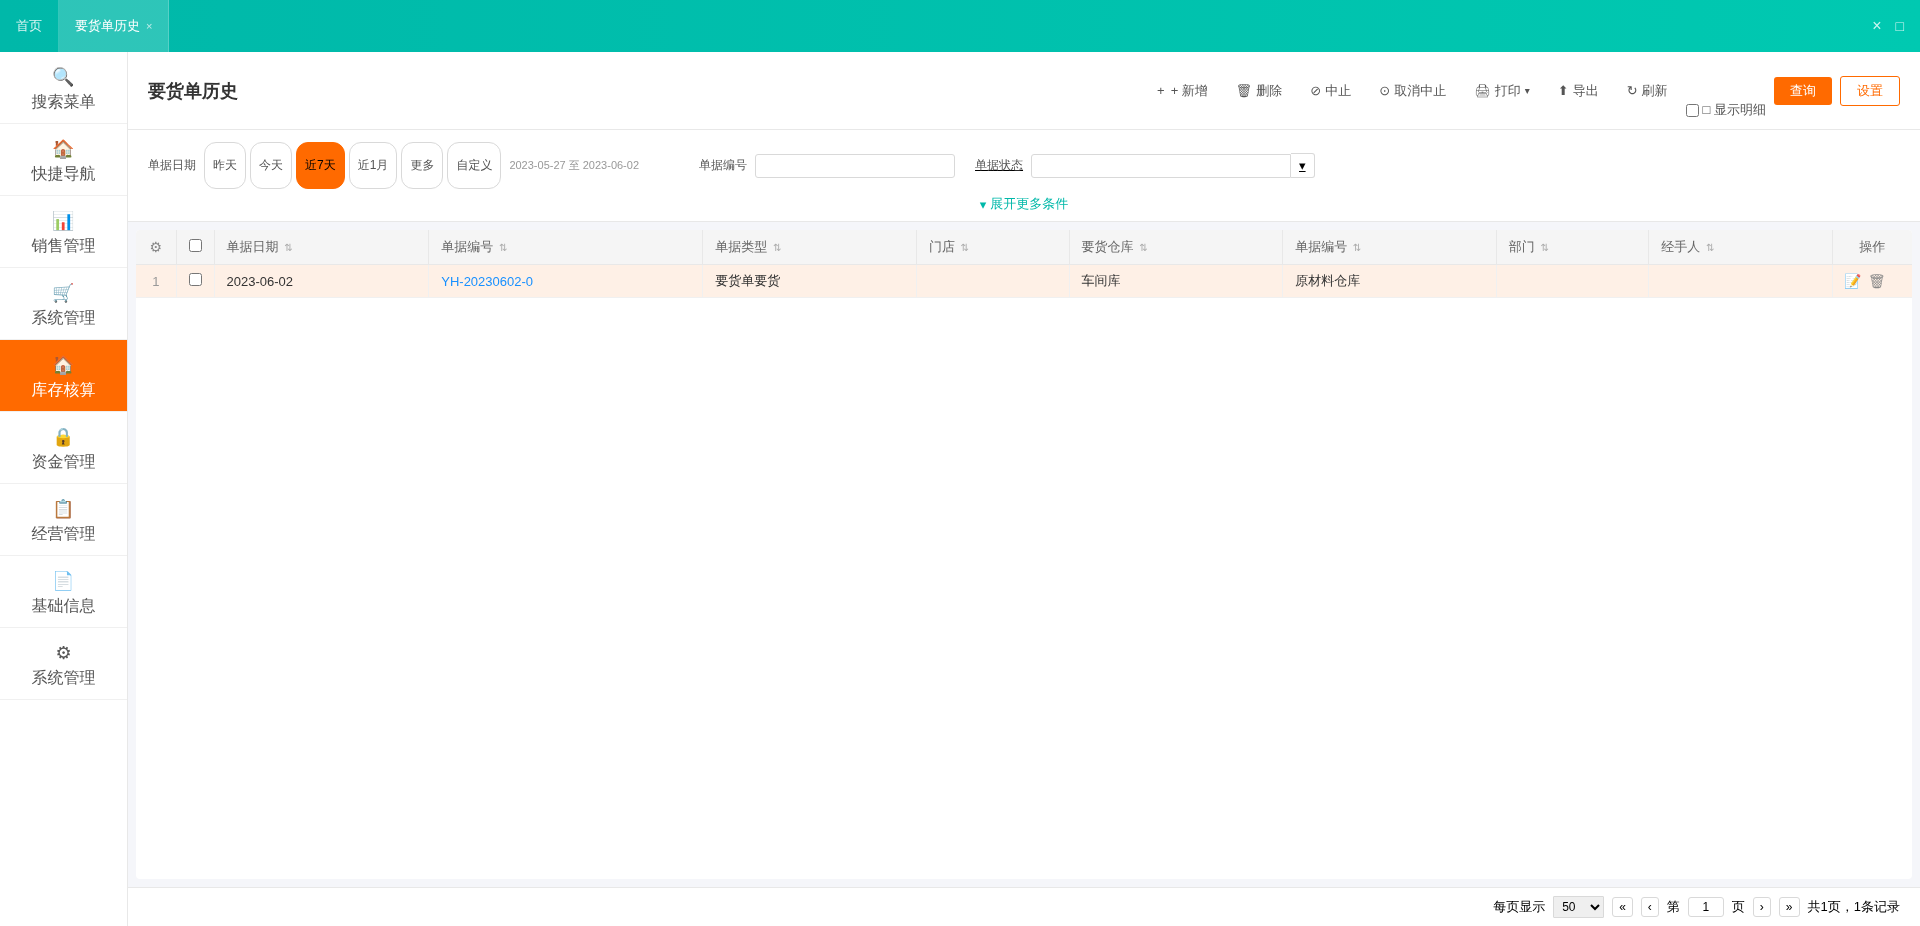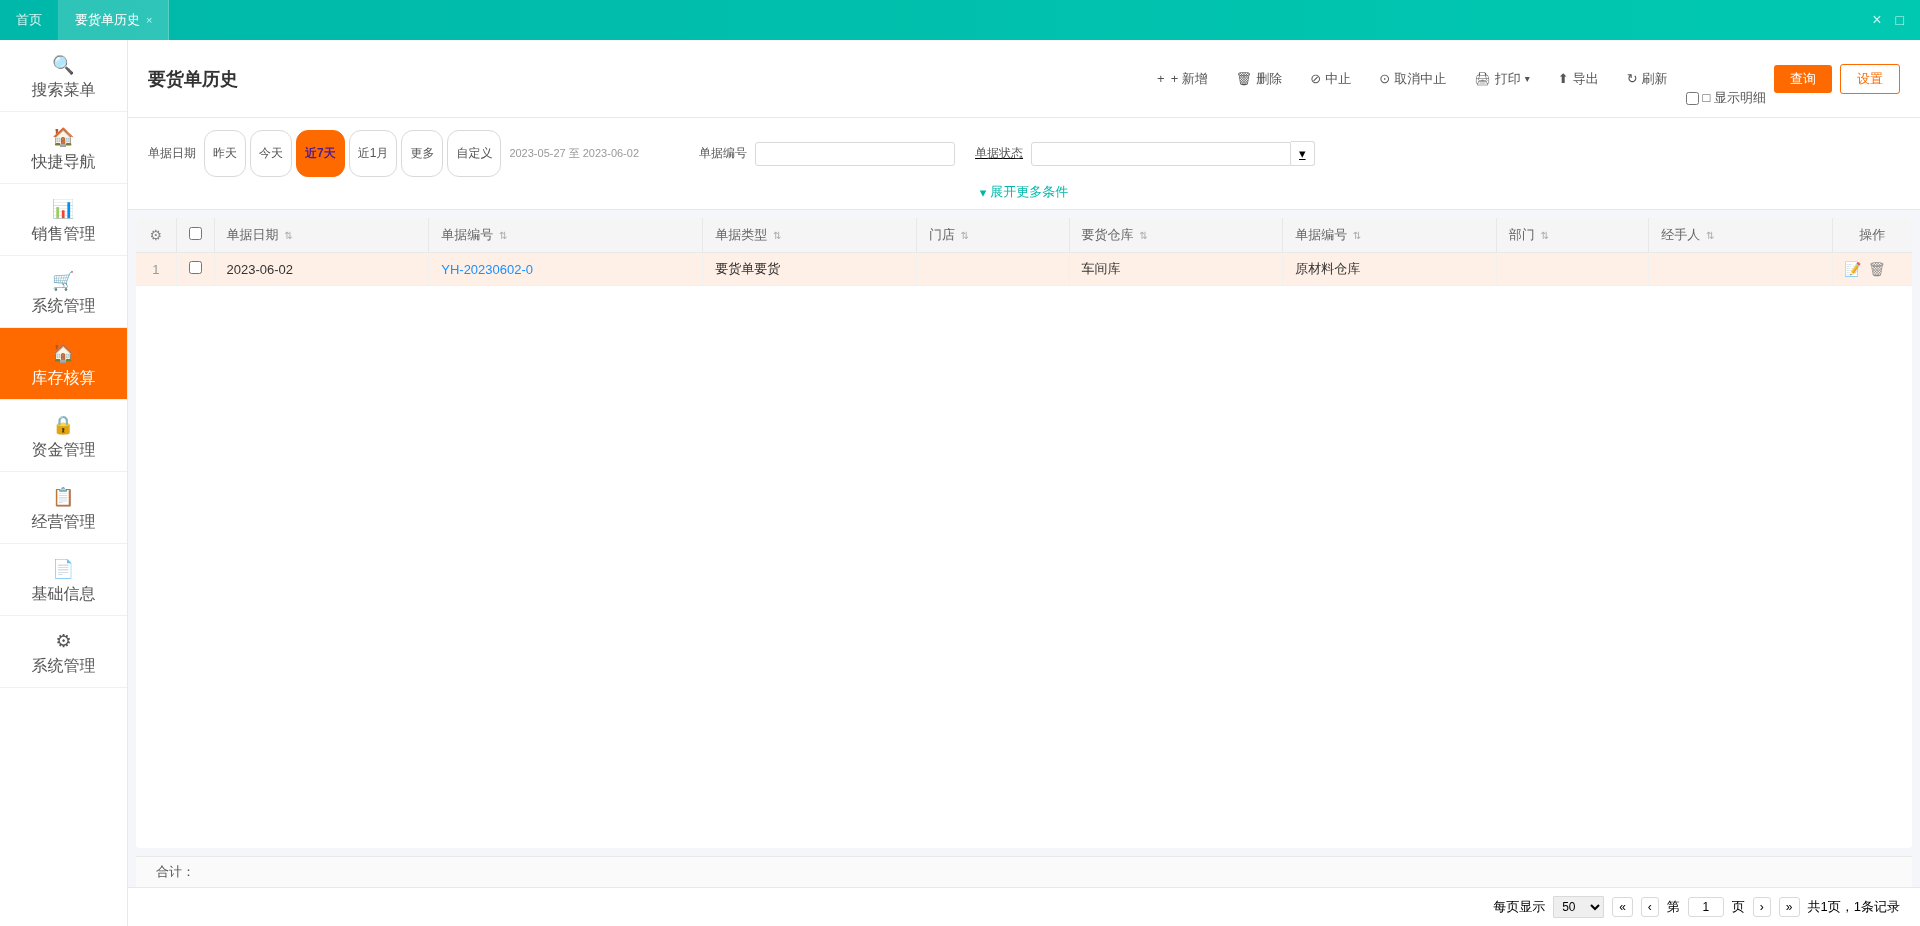--- a/index.html
+++ b/index.html
@@ -1,20 +1,20 @@
 <!DOCTYPE html>
 <html><head>
   <meta charset="utf-8">
   <style>
     * { box-sizing: border-box; margin: 0; padding: 0; font-family: 'Microsoft YaHei', Arial, sans-serif; font-size: 13px; }
     body { display: flex; flex-direction: column; height: 926px; overflow: hidden; background: #f0f2f5; }
 
     
     .top-bar {
-      height: 40px;
+      height: 52px;
       background: linear-gradient(90deg, #00b8a9, #00c9b1);
       display: flex;
       align-items: center;
       padding: 0 0 0 0;
       flex-shrink: 0;
       position: relative;
     }
     .top-bar-tabs {
       display: flex;
       align-items: stretch;
@@ -159,23 +159,22 @@
       padding: 14px 8px;
       border: 1px solid #d9d9d9;
       border-radius: 12px;
       cursor: pointer;
       font-size: 12px;
       background: #fff;
       color: #555;
     }
     .date-btn.active {
       background: #ff6a00;
-      color: #4c1d95;
+      color: #000000;
       border-color: #ff6a00;
-      font-weight: bold;
     }
     .date-range { font-size: 11px; color: #999; }
     .filter-input {
       border: 1px solid #d9d9d9;
       border-radius: 3px;
       padding: 4px 8px;
       font-size: 12px;
       width: 200px;
       outline: none;
     }
@@ -494,23 +493,20 @@
               <div class="action-icons">
                 <span class="action-icon" title="编辑">📝</span>
                 <span class="action-icon" title="删除">🗑</span>
               </div>
             </td>
           </tr>
         </tbody>
       </table>
     </div>
 
-    <div class="table-footer">
-      <span>合计：</span>
-    </div>
 
     <div class="pagination">
       <span>每页显示</span>
       <select>
         <option>10</option>
         <option>20</option>
         <option selected="">50</option>
         <option>100</option>
       </select>
       <button class="page-btn">«</button>

